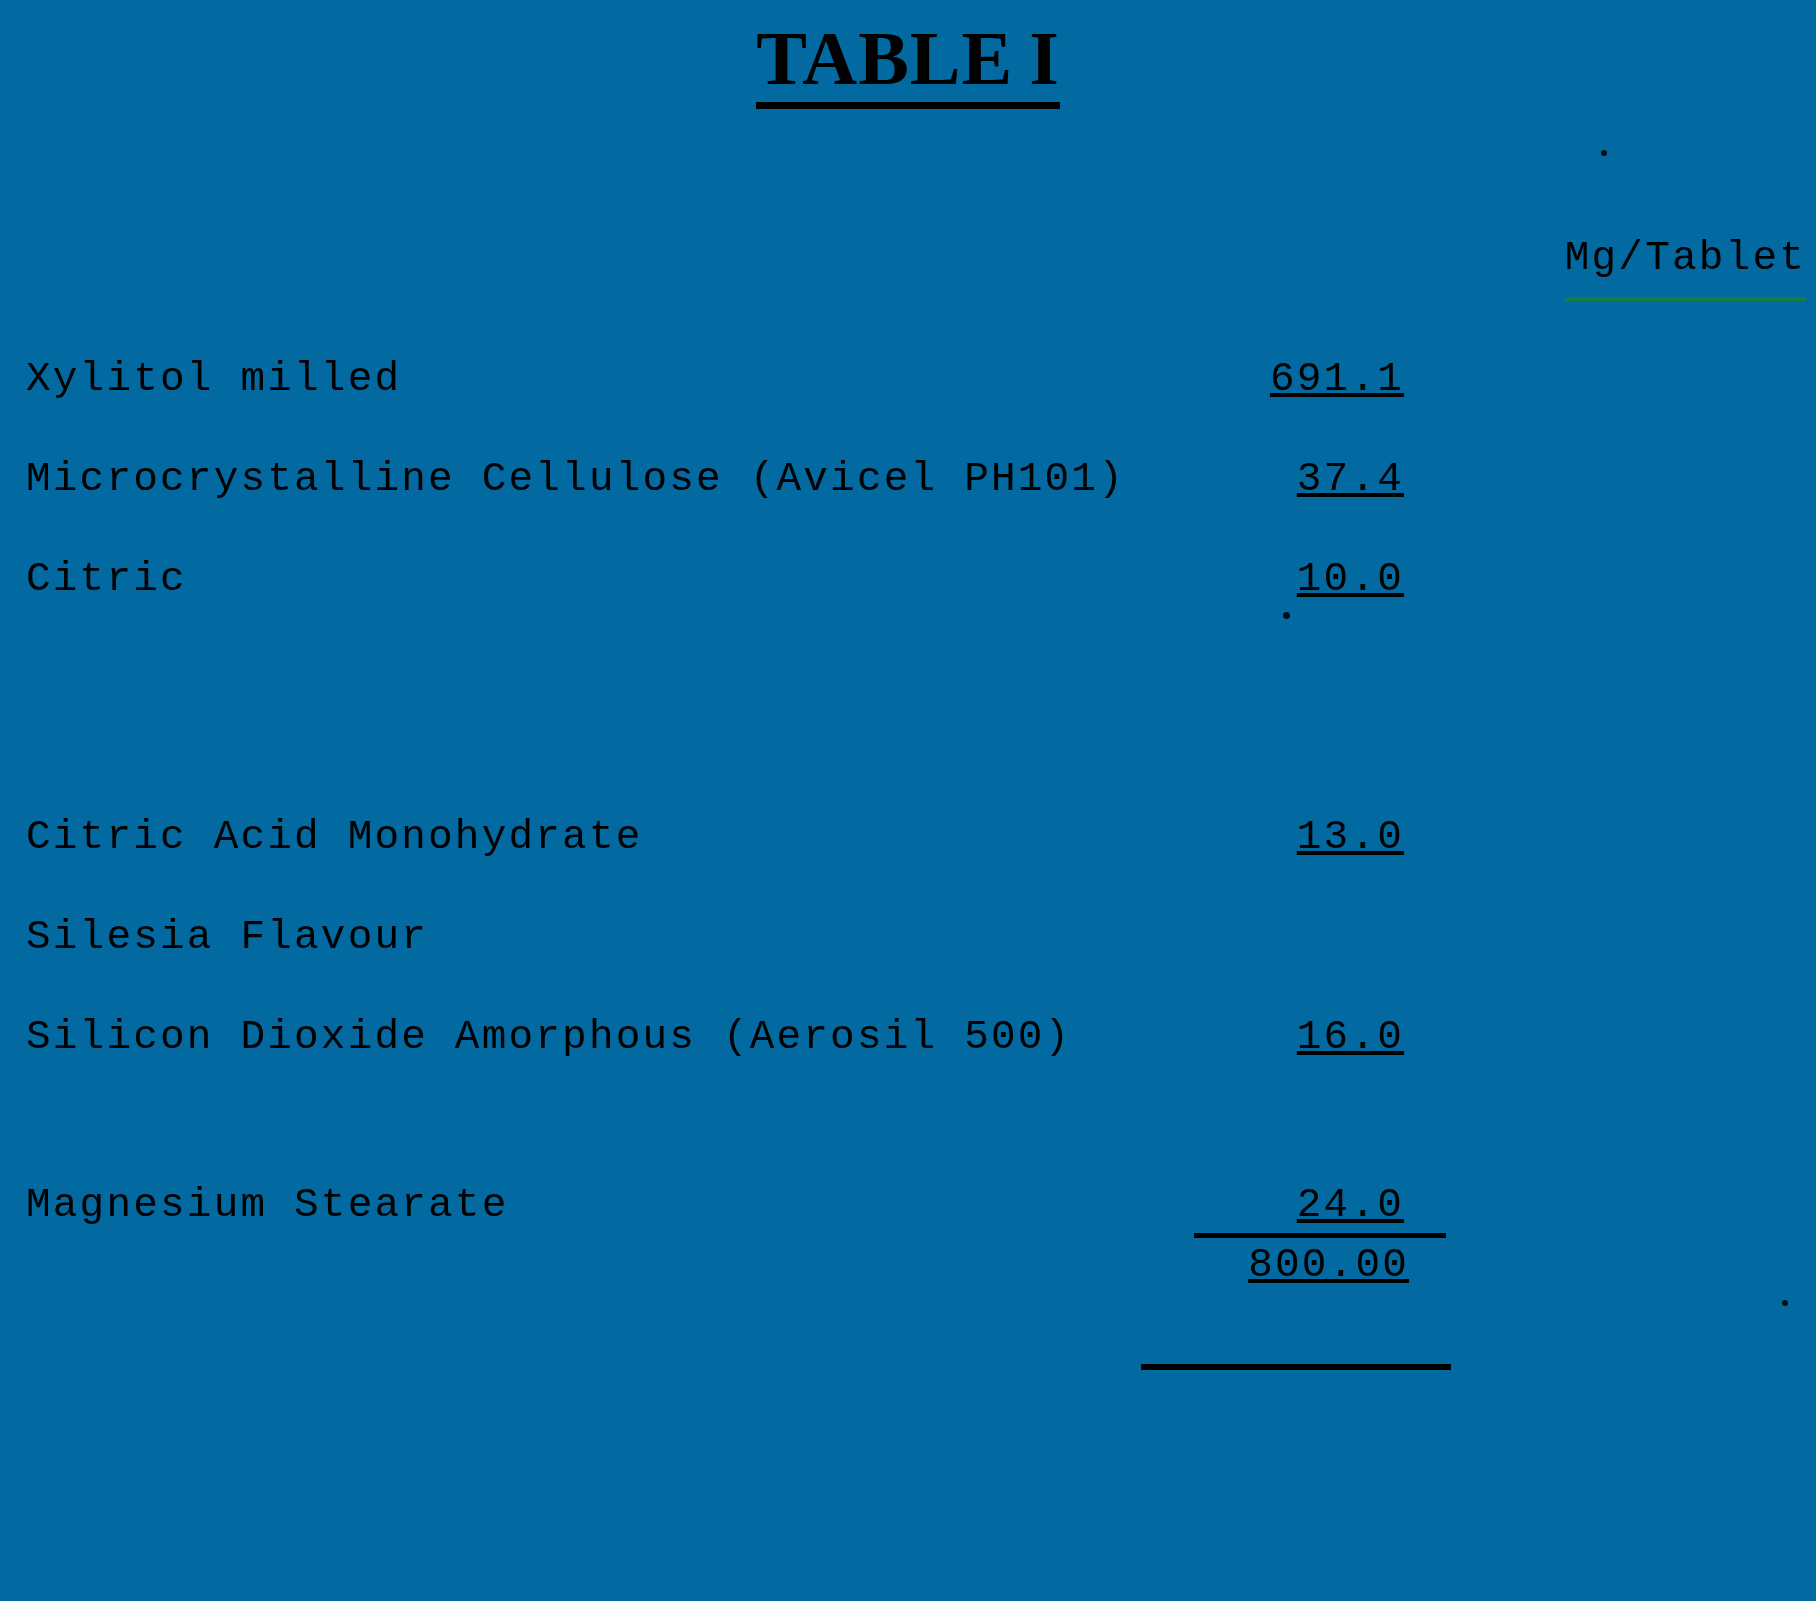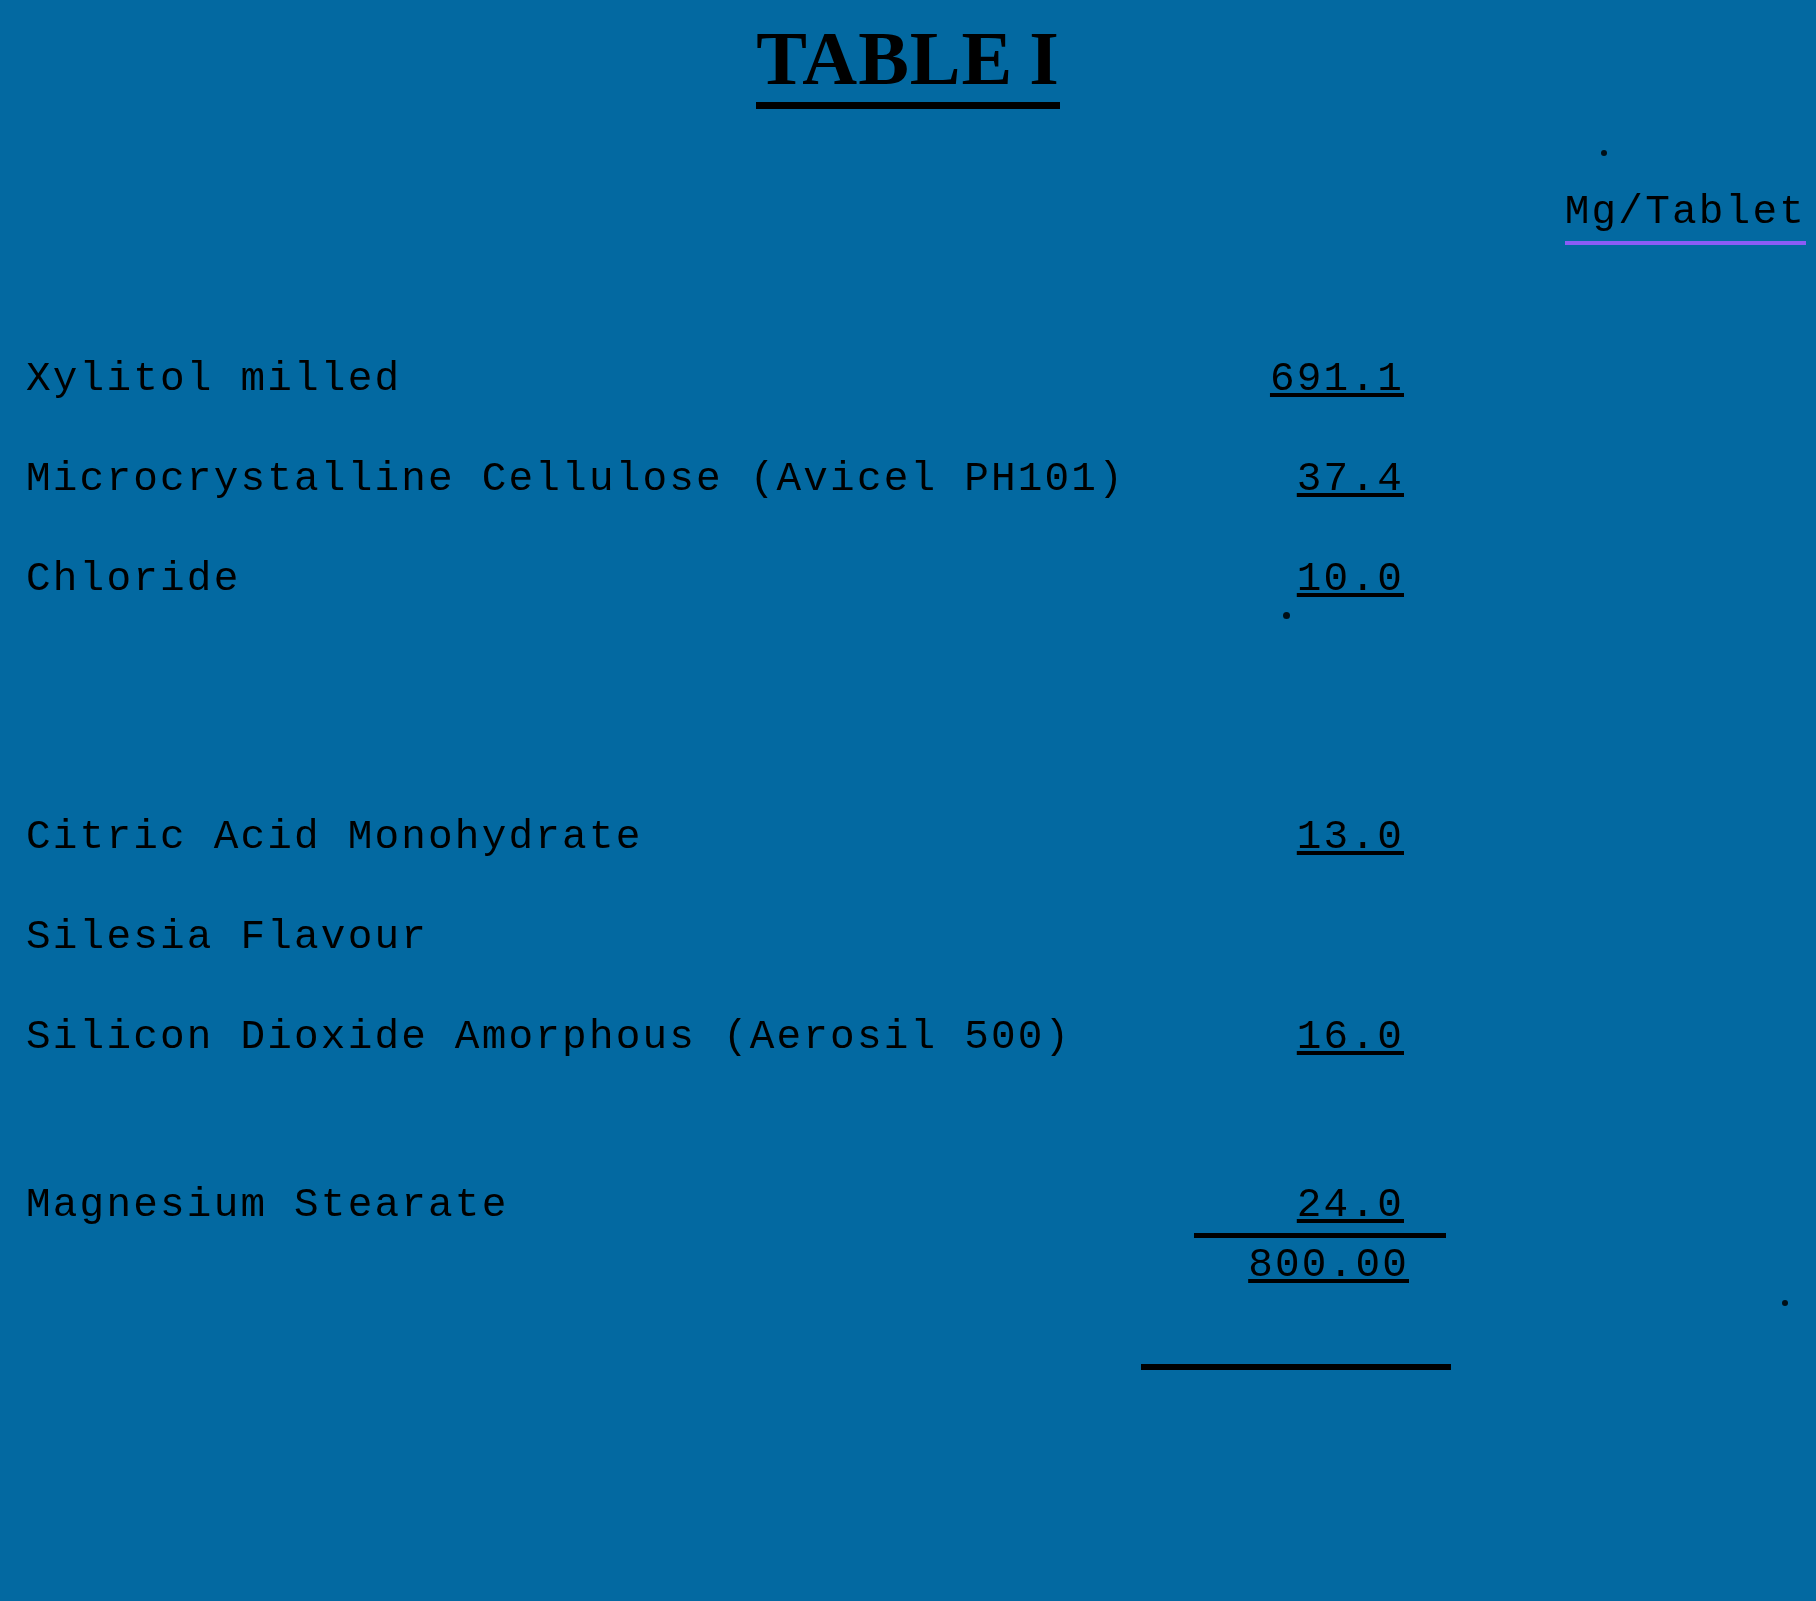--- a/index.html
+++ b/index.html
@@ -49,22 +49,23 @@
     top: 186px;
     left: 0;
     width: 1806px;
     text-align: right;
     font-size: 41px;
     line-height: 52px;
     letter-spacing: 2.2px;
   }
   .col-header .hdr-text {
     display: inline-block;
-    border-bottom: 4px solid #8b5cf6;
-    padding-bottom: 3px;
+    border-bottom: 4px solid #15803d;
+    padding-bottom: 13px;
+    margin-top: 46px;
   }
 
   
   .rows {
     position: absolute;
     top: 318px;
     left: 0;
     width: 1456px;
     margin-top: 32px;
   }
@@ -154,21 +155,21 @@
     <div class="gap-sm"></div>
 
     <div class="row">
       <span class="label">Microcrystalline Cellulose (Avicel PH101)</span>
       <span class="value">37.4</span>
     </div>
 
     <div class="gap-sm"></div>
 
     <div class="row">
-      <span class="label">Chloride</span>
+      <span class="label">Citric</span>
       <span class="value">10.0</span>
     </div>
 
     <div class="gap-row"></div>
     <div class="gap-sm"></div>
 
 
     <div class="gap-row"></div>
     <div class="gap-sm"></div>
 

